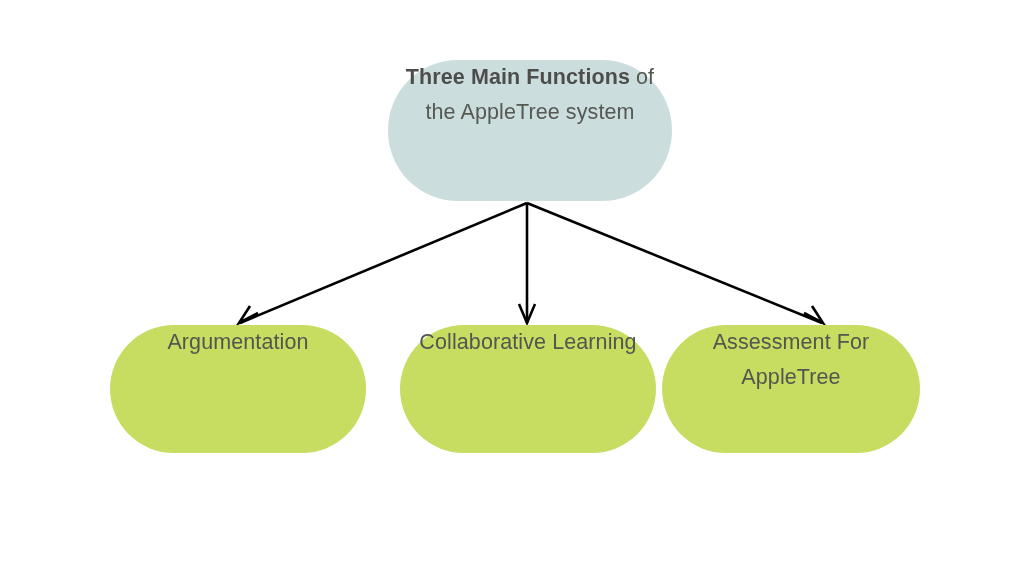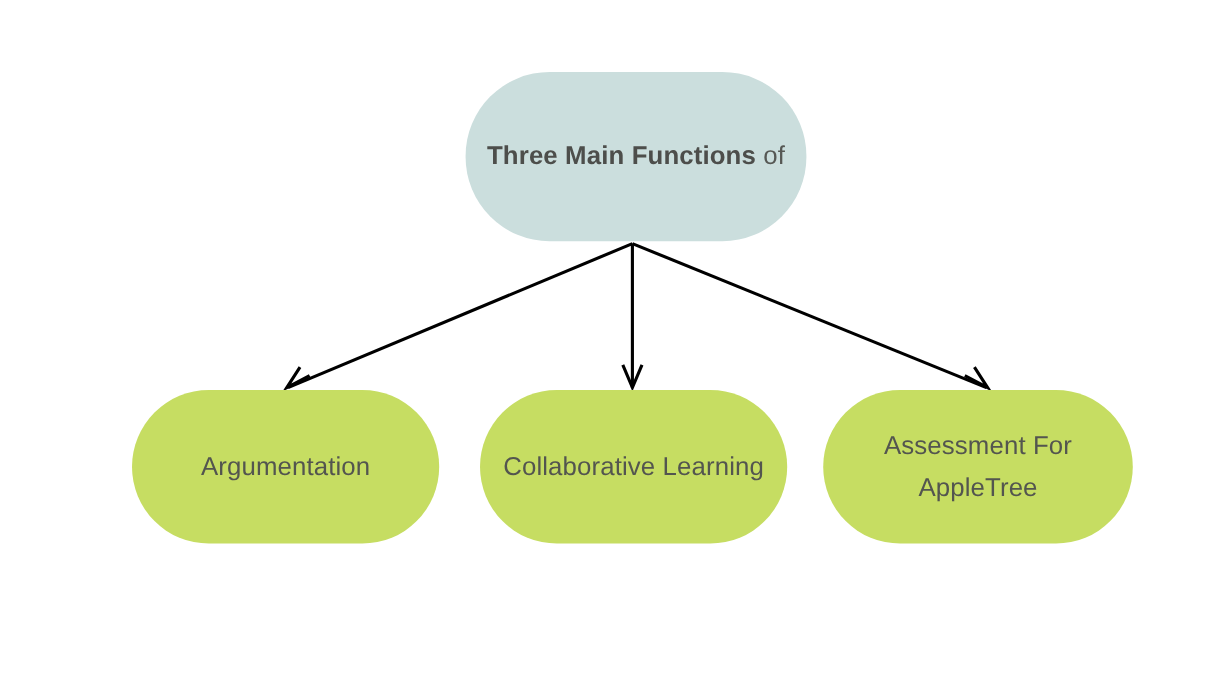--- a/index.html
+++ b/index.html
@@ -23,21 +23,20 @@
     left: 0;
     top: 0;
     width: 1024px;
     height: 576px;
     pointer-events: none;
   }
 
   .node {
     position: absolute;
     display: flex;
-    align-items: center;
     justify-content: center;
     text-align: center;
     box-sizing: border-box;
   }
 
   
   #root-node {
     left: 388px;
     top: 60px;
     width: 284px;
@@ -67,21 +66,21 @@
   .leaf-node .node-text {
     font-size: 21.5px;
     line-height: 1.62;
     color: #53554f;
     letter-spacing: 0.1px;
     padding: 0 10px;
   }
 
   #leaf-node-1 { left: 110px;  width: 256px; }
   #leaf-node-2 { left: 400px;  width: 256px; }
-  #leaf-node-3 { left: 686px;  width: 258px; }
+  #leaf-node-3 { left: 662px;  width: 258px; }
 </style>
 </head>
 <body>
 
 <div id="canvas">
 
   <svg id="arrow-layer" viewBox="0 0 1024 576" width="1024" height="576" xmlns="http://www.w3.org/2000/svg">
     <g stroke="#000000" stroke-width="2.6" fill="none" stroke-linecap="butt">
 
       <line x1="527" y1="203" x2="240" y2="323"></line>
@@ -91,20 +90,21 @@
       <polyline points="519,304 527,323 535,304" stroke-width="2.6" stroke-linejoin="miter" fill="none"></polyline>
 
       <line x1="527" y1="203" x2="822" y2="323"></line>
       <polyline points="804,313 823,323 812,306" stroke-width="2.6" stroke-linejoin="miter" fill="none"></polyline>
     </g>
   </svg>
 
   <div class="node" id="root-node">
     <div class="node-text">
       <b>Three Main Functions</b><span> of</span><br>
+      <span>the AppleTree system</span>
     </div>
   </div>
 
   <div class="node leaf-node" id="leaf-node-2">
     <div class="node-text">Collaborative Learning</div>
   </div>
 
   <div class="node leaf-node" id="leaf-node-1">
     <div class="node-text">Argumentation</div>
   </div>

